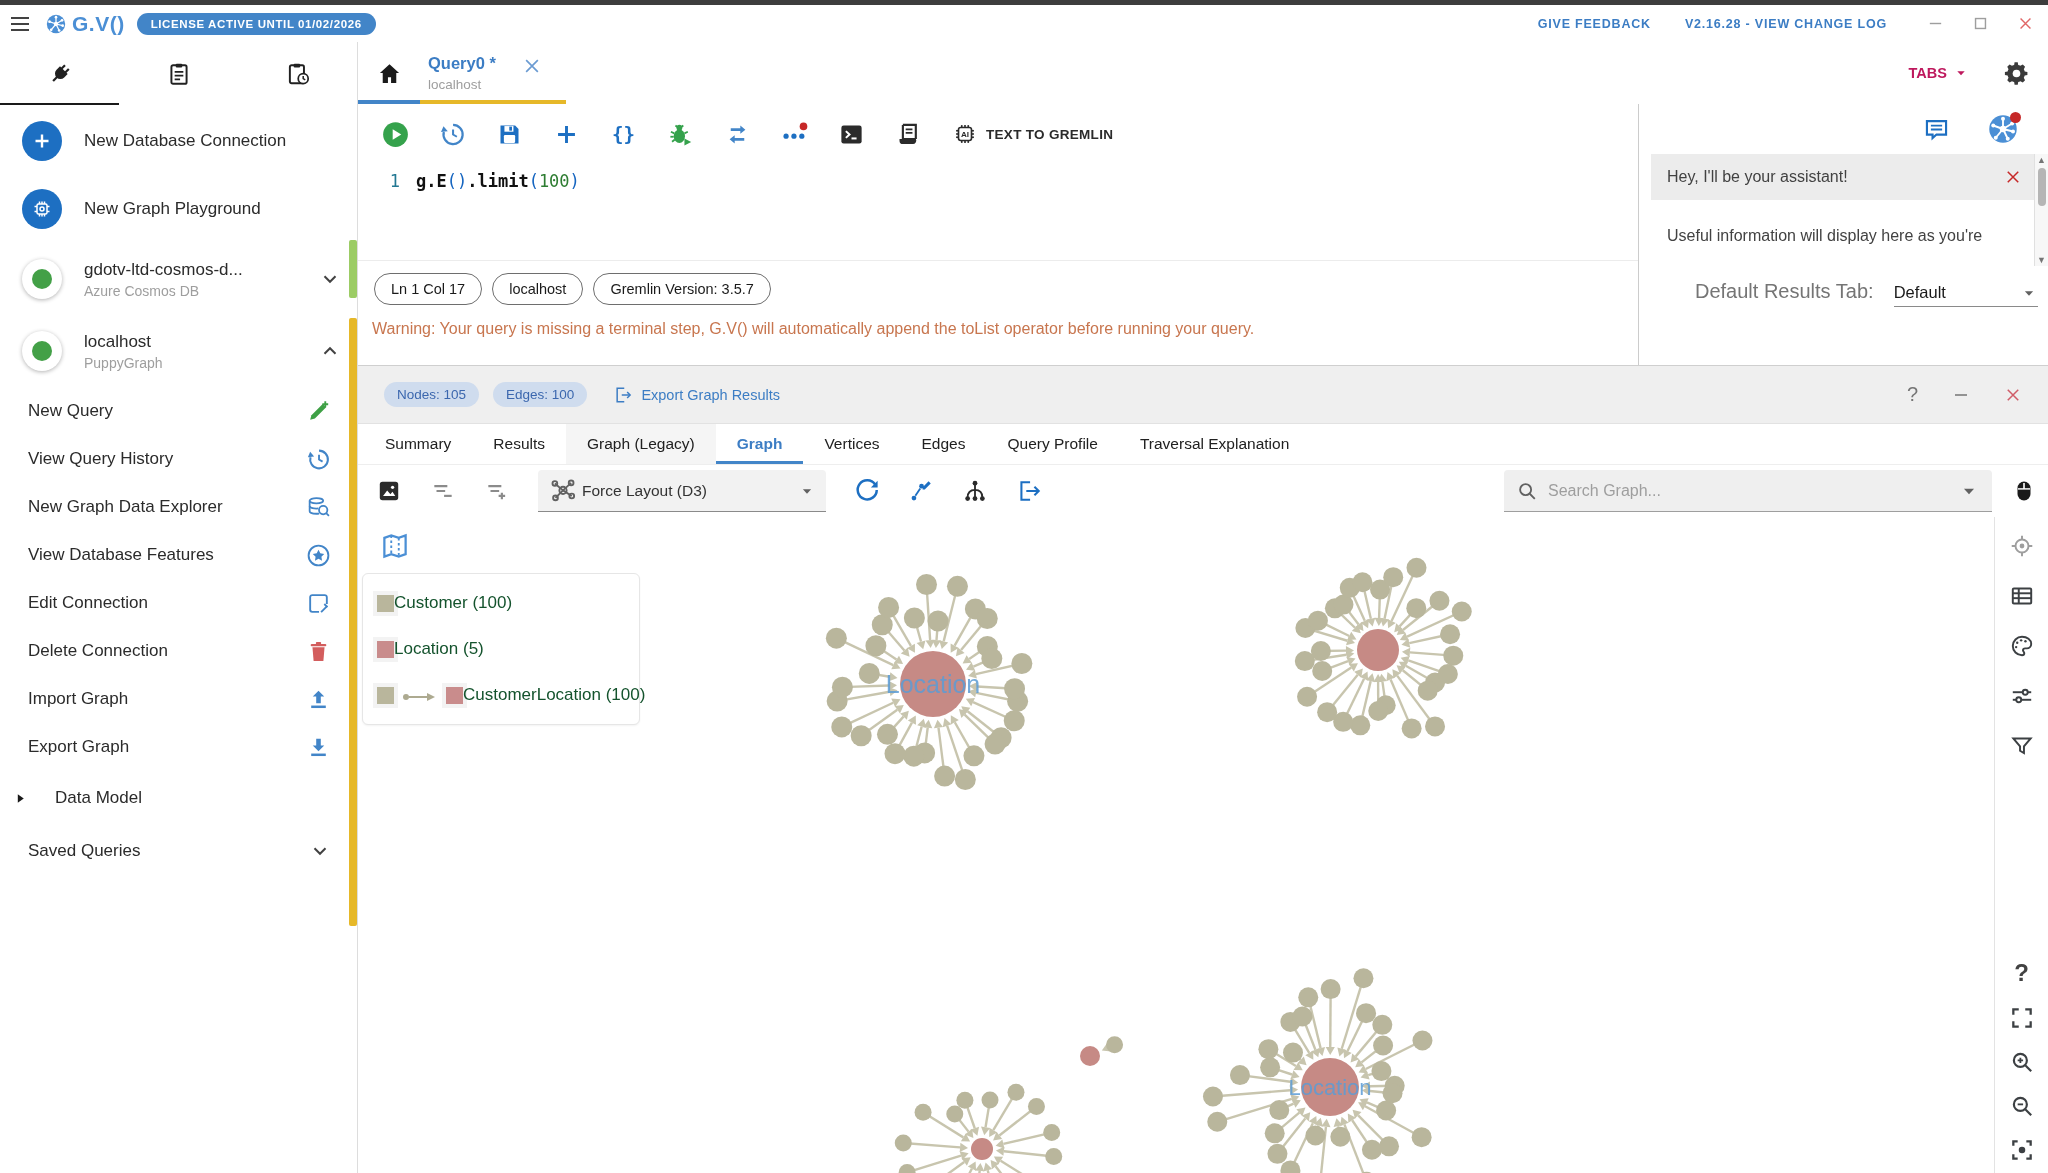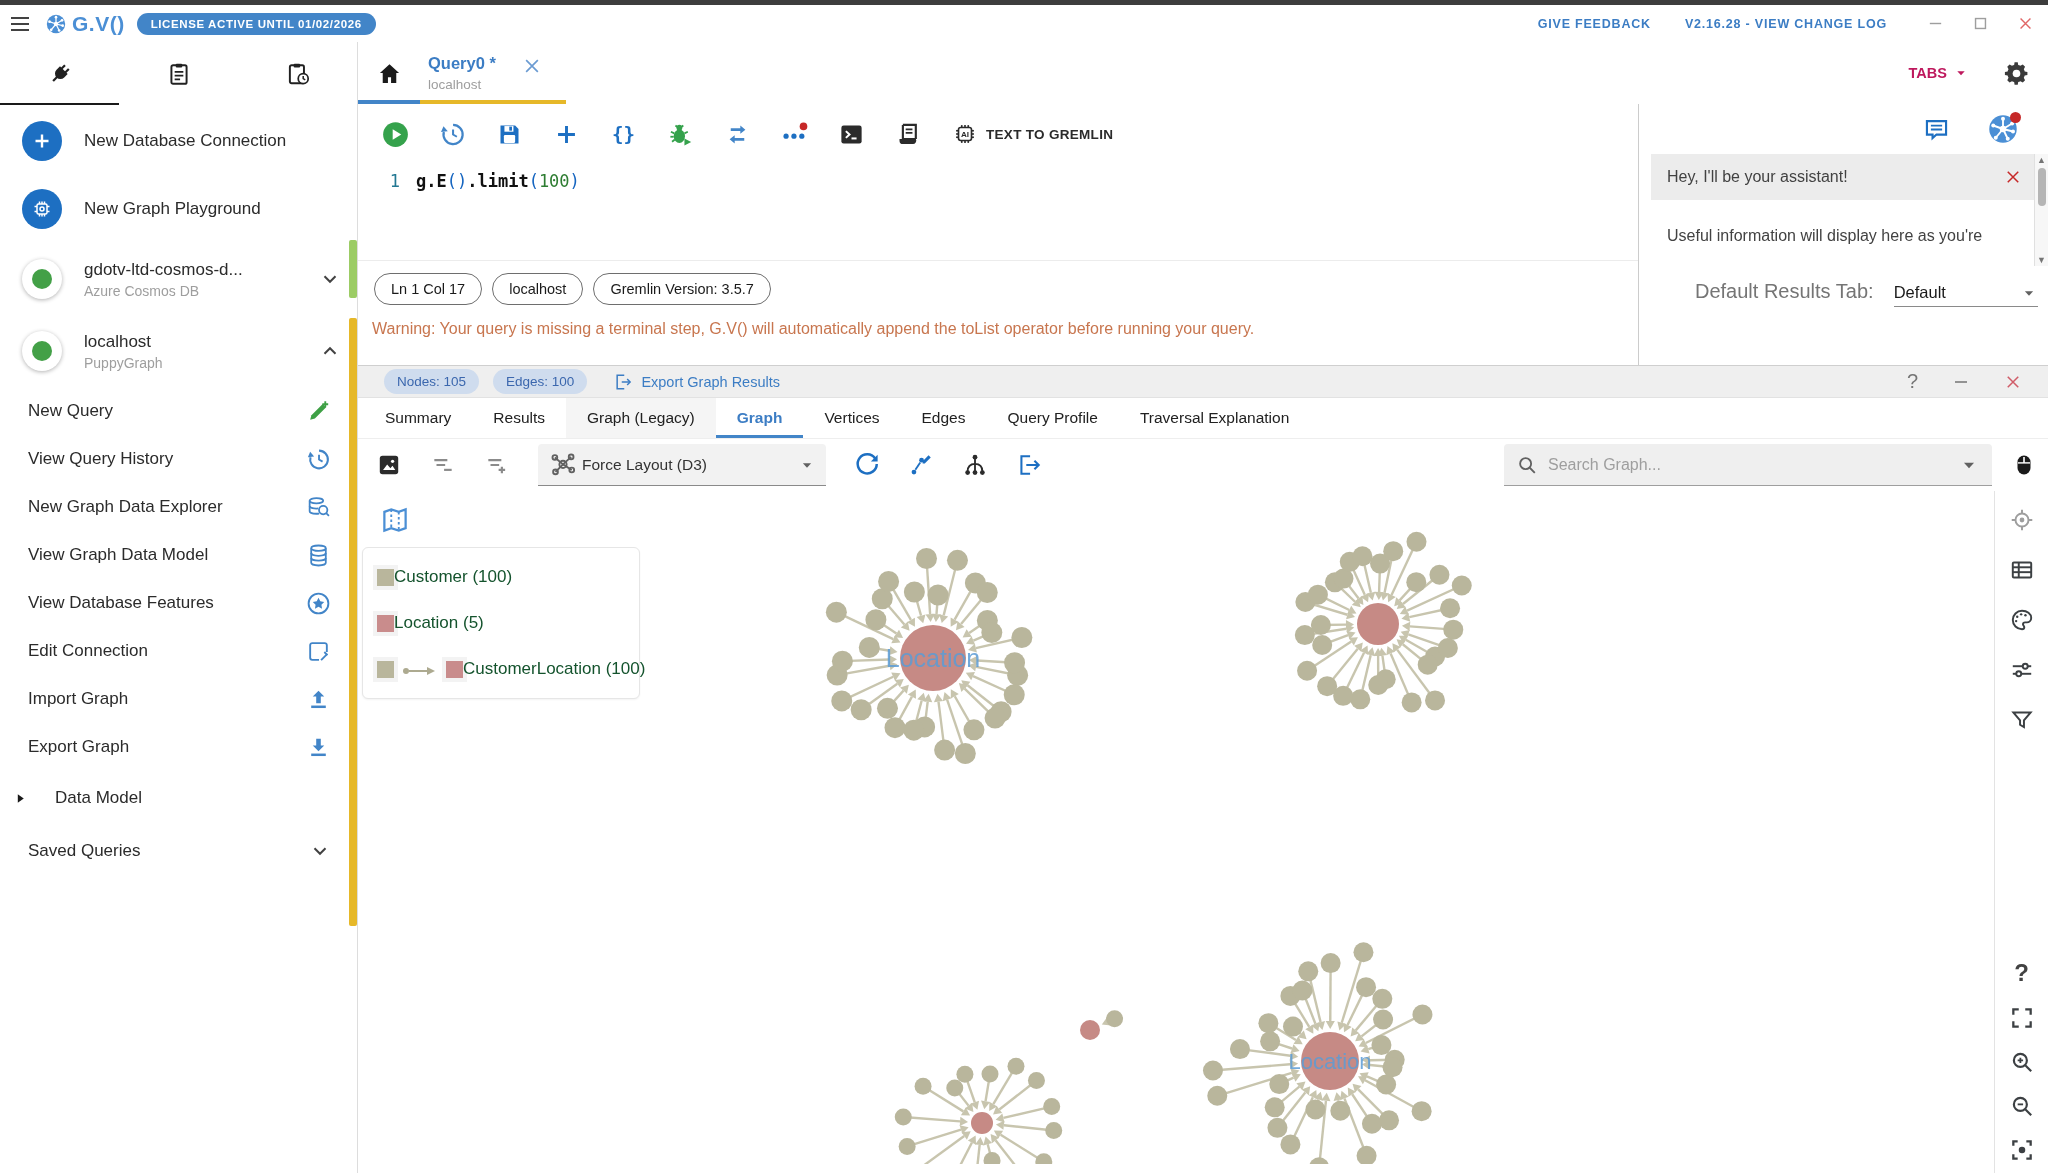--- a/index.html
+++ b/index.html
@@ -95,21 +95,21 @@
   .a-scroll .arr { font-size:9px; color:#757575; line-height:12px; }
   .a-thumb { width:8px; height:38px; background:#b5b5b5; border-radius:4px; margin:2px 0; }
   .a-default { display:flex; align-items:flex-end; padding:14px 10px 0 56px; }
   .a-def-label { font-size:20px; color:#757575; padding-bottom:4px; }
   .a-def-select { flex:1; margin-left:20px; border-bottom:1px solid #8a8a8a; display:flex; align-items:center; padding-bottom:4px; cursor:pointer; }
   .a-def-value { font-size:16.5px; color:#1a1a1a; flex:1; }
   .a-def-caret { width:18px; height:18px; color:#616161; }
 
   
   .results { flex:1; display:flex; flex-direction:column; min-height:0; }
-  .r-header { height:32px; background:#efefef; display:flex; align-items:center; padding:0 26px; gap:14px; border-bottom:1px solid #e2e2e2; }
+  .r-header { height:58px; background:#efefef; display:flex; align-items:center; padding:0 26px; gap:14px; border-bottom:1px solid #e2e2e2; }
   .pill { background:#cfdcee; color:#3b67ae; font-size:13.5px; padding:5px 13px; border-radius:13px; }
   .export-link { display:flex; align-items:center; gap:8px; color:#3c7dc4; font-size:14.5px; cursor:pointer; margin-left:12px; }
   .export-link .icon { width:20px; height:20px; }
   .r-header-right { margin-left:auto; display:flex; align-items:center; gap:34px; }
   .r-help { font-size:20px; color:#757575; cursor:pointer; }
   .r-min { width:18px; height:18px; color:#757575; cursor:pointer; }
   .r-close { width:18px; height:18px; color:#d05c68; cursor:pointer; }
   .r-tabs { height:41px; display:flex; align-items:stretch; padding-left:6px; border-bottom:1px solid #eee; background:#fff; }
   .r-tab { display:flex; align-items:center; padding:0 21px; font-size:15.5px; color:#212121; cursor:pointer; position:relative; white-space:nowrap; }
   .r-tab.shaded { background:#f5f5f5; }
@@ -327,49 +327,47 @@
                   <ellipse cx="10" cy="5.5" rx="6.5" ry="2.5"></ellipse>
                   <path d="M3.5 5.5v10c0 1.4 2.9 2.5 6.5 2.5.9 0 1.8-.1 2.6-.2"></path>
                   <path d="M3.5 10.5c0 1.4 2.9 2.5 6.5 2.5.6 0 1.2 0 1.8-.1"></path>
                   <circle cx="16.5" cy="14.5" r="4"></circle>
                   <line x1="19.4" y1="17.4" x2="22" y2="20"></line>
                 </g>
               </svg>
             </span>
           </div>
           <div class="sb-row kind-row">
-            <span class="sb-label" style="margin-left: 0px;">View Graph Data Model</span>
-            <span class="icon sb-rowicon" style="color: rgb(66, 133, 200);">
-              <svg viewBox="0 0 24 24">
-                <g stroke="currentColor" stroke-width="1.7" fill="none">
-                  <ellipse cx="12" cy="5" rx="7" ry="2.6"></ellipse>
-                  <path d="M5 5v14c0 1.4 3.1 2.6 7 2.6s7-1.2 7-2.6V5"></path>
-                  <path d="M5 9.7c0 1.4 3.1 2.6 7 2.6s7-1.2 7-2.6M5 14.4c0 1.4 3.1 2.6 7 2.6s7-1.2 7-2.6"></path>
-                </g>
-              </svg>
-            </span>
-          </div>
-          <div class="sb-row kind-row">
             <span class="sb-label" style="margin-left: 0px;">View Database Features</span>
             <span class="icon sb-rowicon" style="color: rgb(66, 133, 200);">
               <svg viewBox="0 0 24 24">
                 <circle cx="12" cy="12" r="9.5" fill="none" stroke="currentColor" stroke-width="1.8"></circle>
                 <path d="M12 6.5l1.7 3.4 3.8.6-2.7 2.7.6 3.8L12 15.2l-3.4 1.8.6-3.8-2.7-2.7 3.8-.6z" fill="currentColor"></path>
               </svg>
             </span>
           </div>
           <div class="sb-row kind-row">
             <span class="sb-label" style="margin-left: 0px;">Edit Connection</span>
             <span class="icon sb-rowicon" style="color: rgb(66, 133, 200);">
               <svg viewBox="0 0 24 24">
                 <g stroke="currentColor" fill="none" stroke-width="1.8">
                   <path d="M20 12.5V6a2 2 0 0 0-2-2H6a2 2 0 0 0-2 2v12a2 2 0 0 0 2 2h6.5"></path>
                   <path d="M14.5 20.3l6-6"></path>
                   <path d="M17.6 12.5l2.9 2.9"></path>
                 </g>
+              </svg>
+            </span>
+          </div>
+          <div class="sb-row kind-row">
+            <span class="sb-label" style="margin-left: 0px;">Delete Connection</span>
+            <span class="icon sb-rowicon" style="color: rgb(211, 93, 93);">
+              <svg viewBox="0 0 24 24">
+                <path fill="currentColor" d="M6.2 8h11.6l-1.1 13H7.3z"></path>
+                <rect x="4.5" y="4.8" width="15" height="2.2" rx="1" fill="currentColor"></rect>
+                <rect x="9.5" y="2.8" width="5" height="2.4" rx="0.8" fill="currentColor"></rect>
               </svg>
             </span>
           </div>
           <div class="sb-row kind-row">
             <span class="sb-label" style="margin-left: 0px;">Import Graph</span>
             <span class="icon sb-rowicon" style="color: rgb(66, 133, 200);">
               <svg viewBox="0 0 24 24">
                 <path d="M12 3.5l5.5 5.5h-3.3v6.5h-4.4V9H6.5z" fill="currentColor"></path>
                 <rect x="5" y="17.8" width="14" height="2.4" fill="currentColor"></rect>
               </svg>

